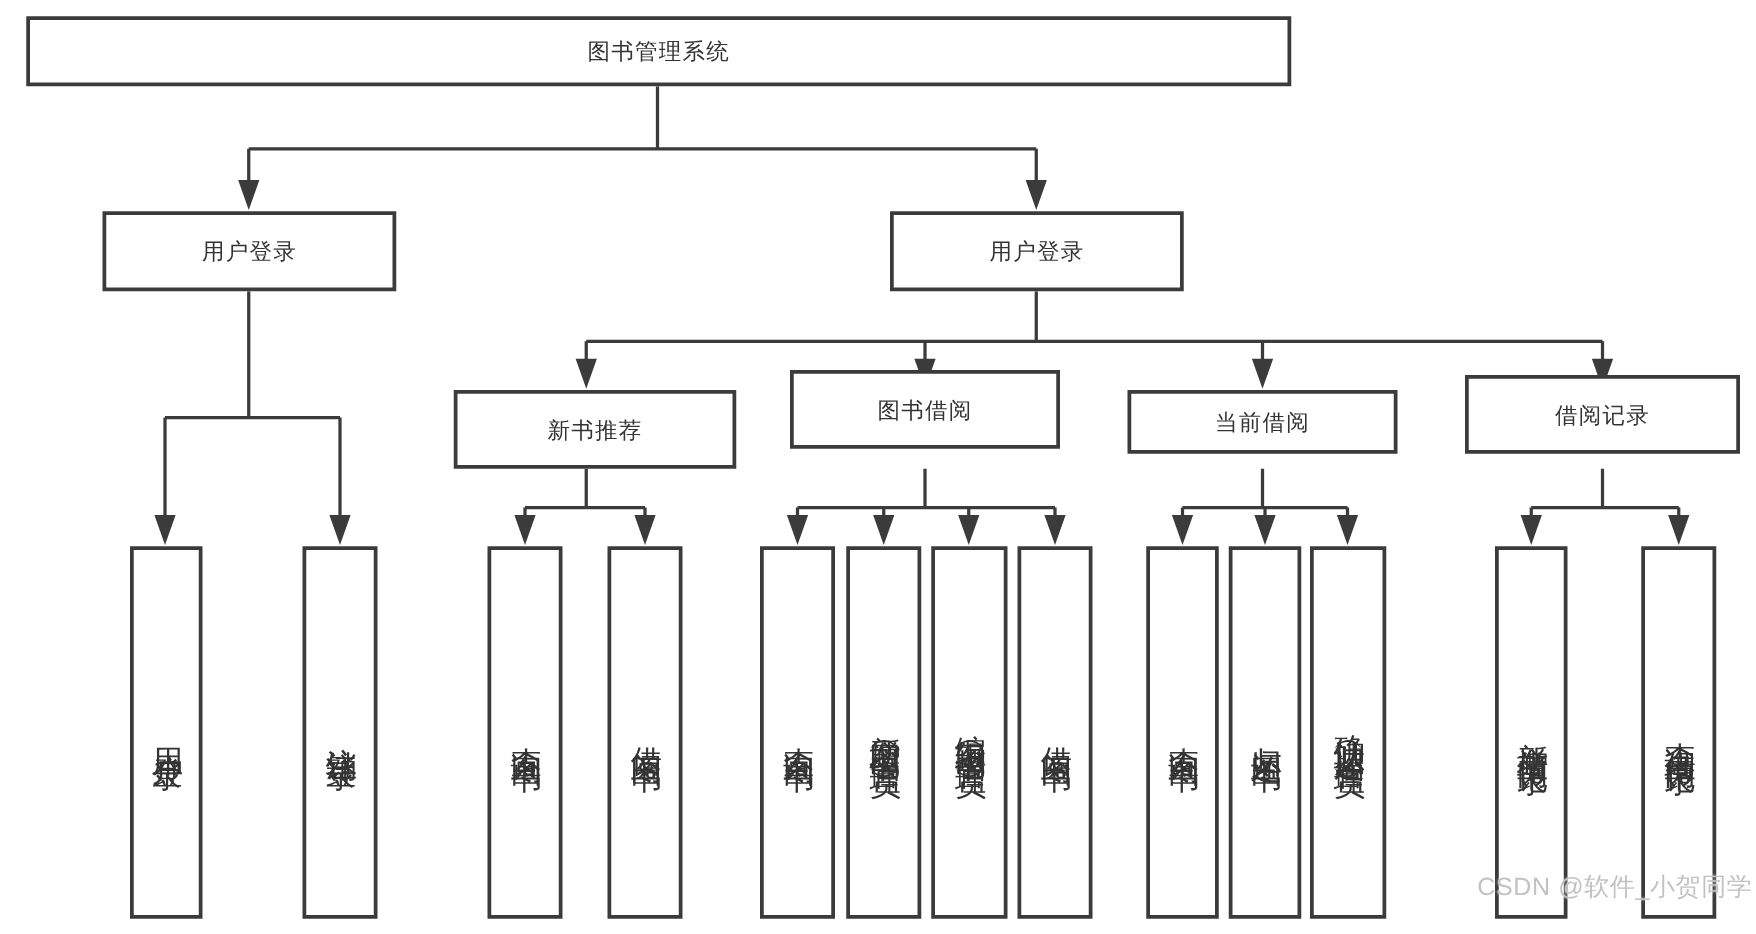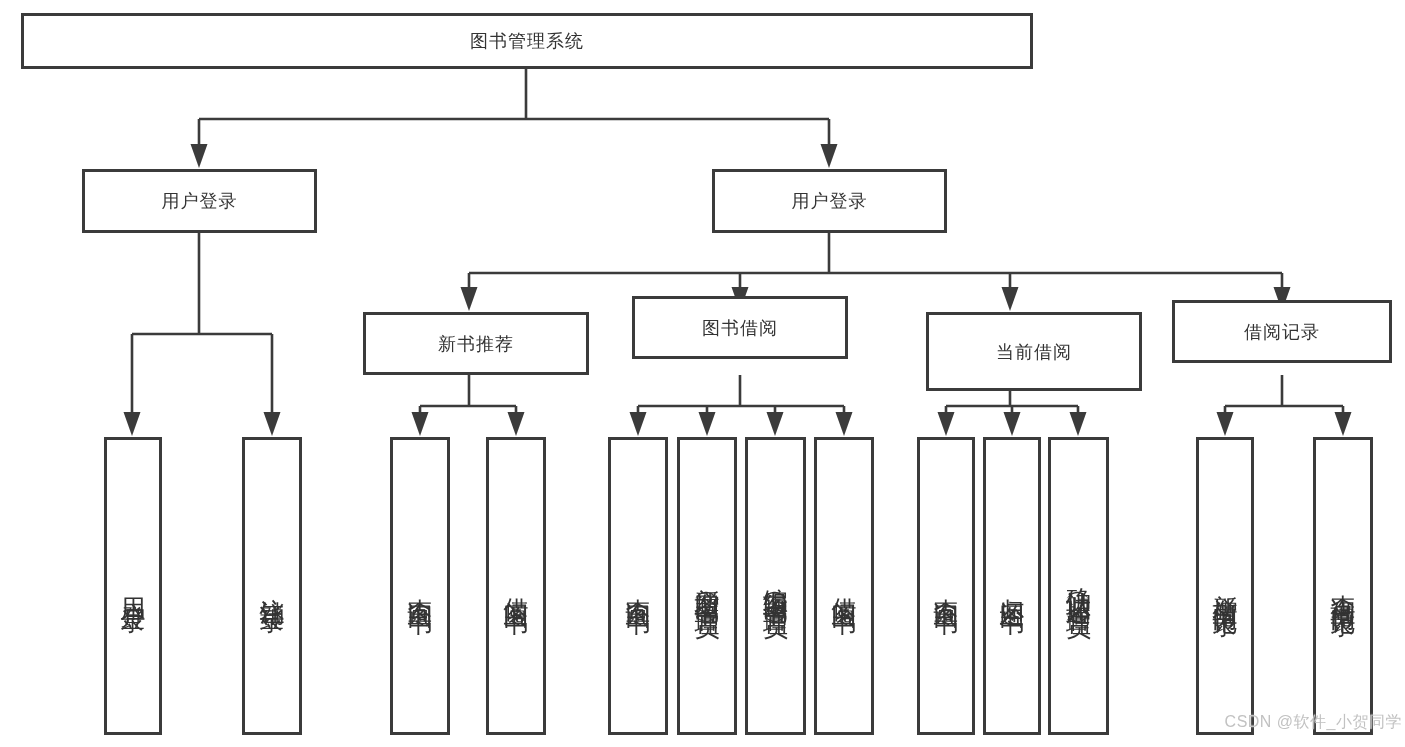--- a/index.html
+++ b/index.html
@@ -44,22 +44,22 @@
     writing-mode: vertical-rl;
     text-orientation: mixed;
     font-size: 25px;
     letter-spacing: 4px;
     line-height: 1;
     white-space: nowrap;
   }
   .watermark {
     position: absolute;
     right: 3px;
-    bottom: 14px;
-    font-size: 16px;
+    bottom: 24px;
+    font-size: 20px;
     letter-spacing: 0.5px;
     color: var(--wm);
     text-shadow: 0 0 2px rgba(255,255,255,0.9);
     z-index: 5;
   }
 </style>
 </head>
 <body>
 
 <div class="stage">
@@ -103,21 +103,21 @@
   <div class="node hbox" style="left:712px;top:169px;width:235px;height:64px">
     <span class="htext">用户登录</span>
   </div>
 
   <div class="node hbox" style="left:363px;top:312px;width:226px;height:63px">
     <span class="htext">新书推荐</span>
   </div>
   <div class="node hbox" style="left:632px;top:296px;width:216px;height:63px">
     <span class="htext">图书借阅</span>
   </div>
-  <div class="node hbox" style="left:926px;top:312px;width:216px;height:79px">
+  <div class="node hbox" style="left:902px;top:312px;width:216px;height:51px">
     <span class="htext">当前借阅</span>
   </div>
   <div class="node hbox" style="left:1172px;top:300px;width:220px;height:63px">
     <span class="htext">借阅记录</span>
   </div>
 
   <div class="node vbox" style="left:104px;width:58px">
     <span class="vtext">用户登录</span>
   </div>
   <div class="node vbox" style="left:242px;width:60px">

